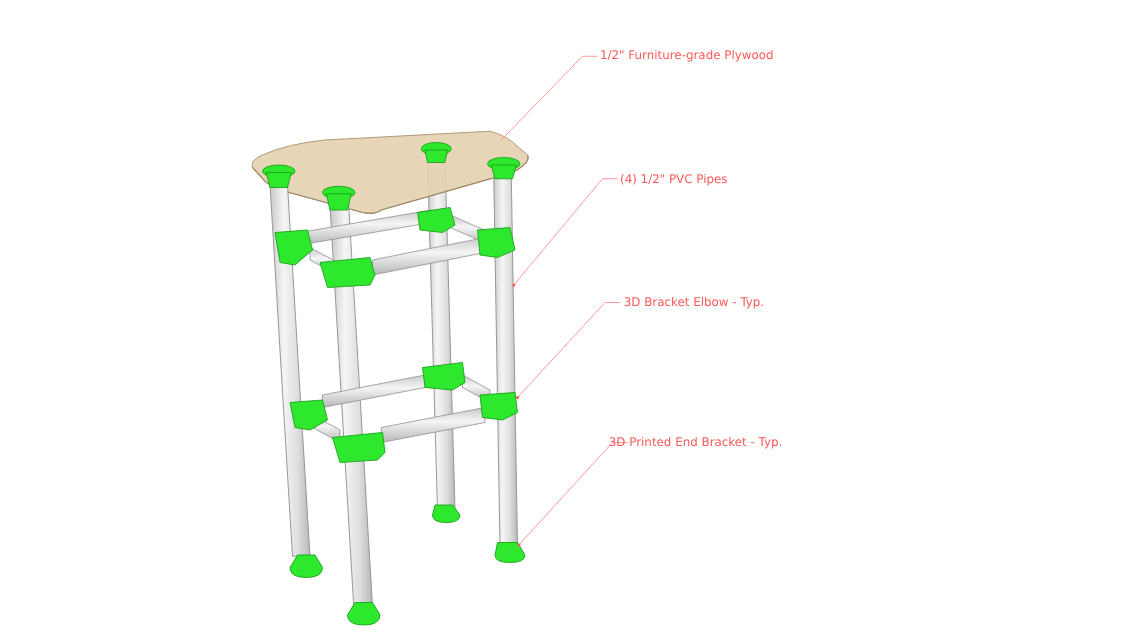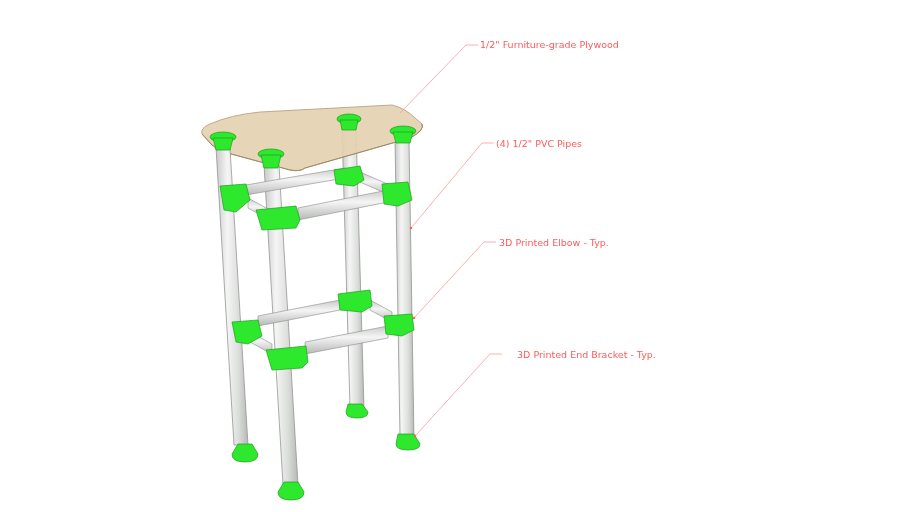--- a/index.html
+++ b/index.html
@@ -98,14 +98,14 @@
   </g>
   <g fill="#ff6060">
     <circle cx="411" cy="228" r="1.3"></circle>
     <circle cx="414" cy="318" r="1.3"></circle>
     <circle cx="415" cy="436" r="1.3"></circle>
   </g>
 </svg>
 
 <div class="label" style="left:480px;top:39px;">1/2" Furniture-grade Plywood</div>
 <div class="label" style="left:496px;top:138px;">(4) 1/2" PVC Pipes</div>
-<div class="label" style="left:499px;top:237px;">3D Printed Elbow - Typ.</div>
-<div class="label" style="left:517px;top:349px;">3D Printed End Bracket - Typ.</div>
+<div class="label" style="left:499px;top:237px;">3D Bracket Elbow - Typ.</div>
+<div class="label" style="left:487px;top:349px;">3D Printed End Bracket - Typ.</div>
 
 </body></html>

